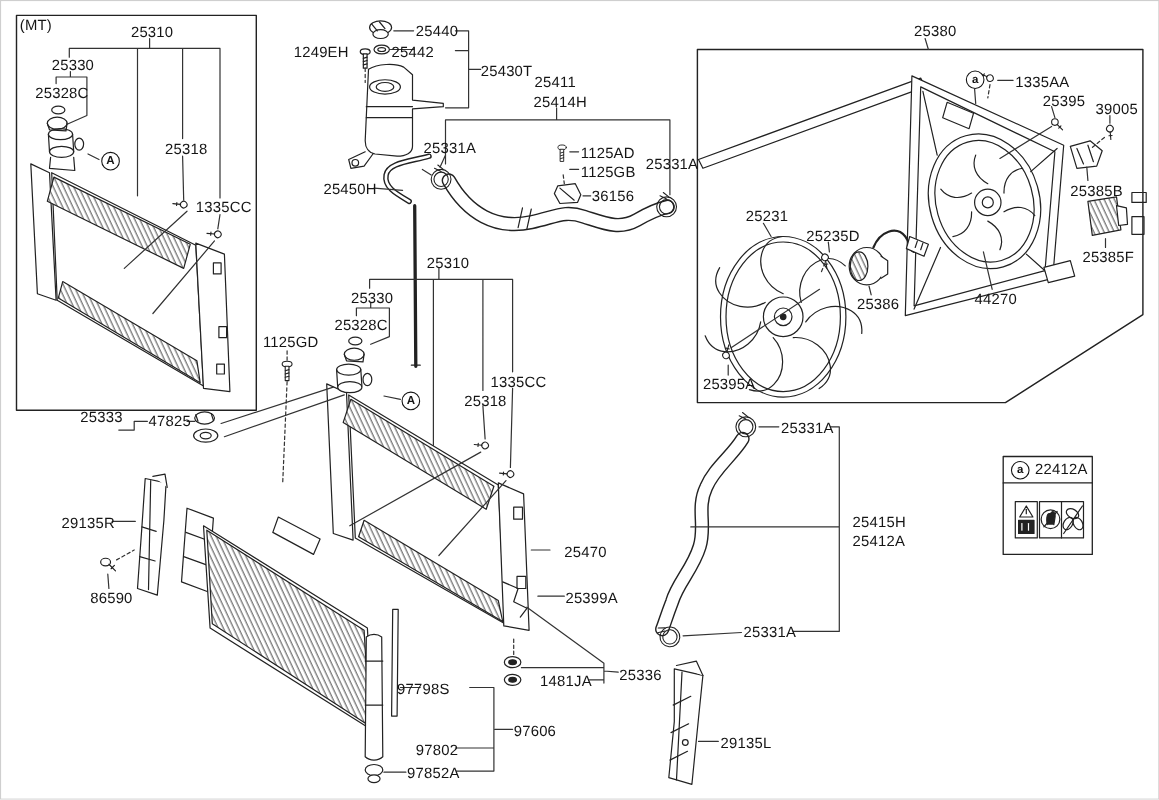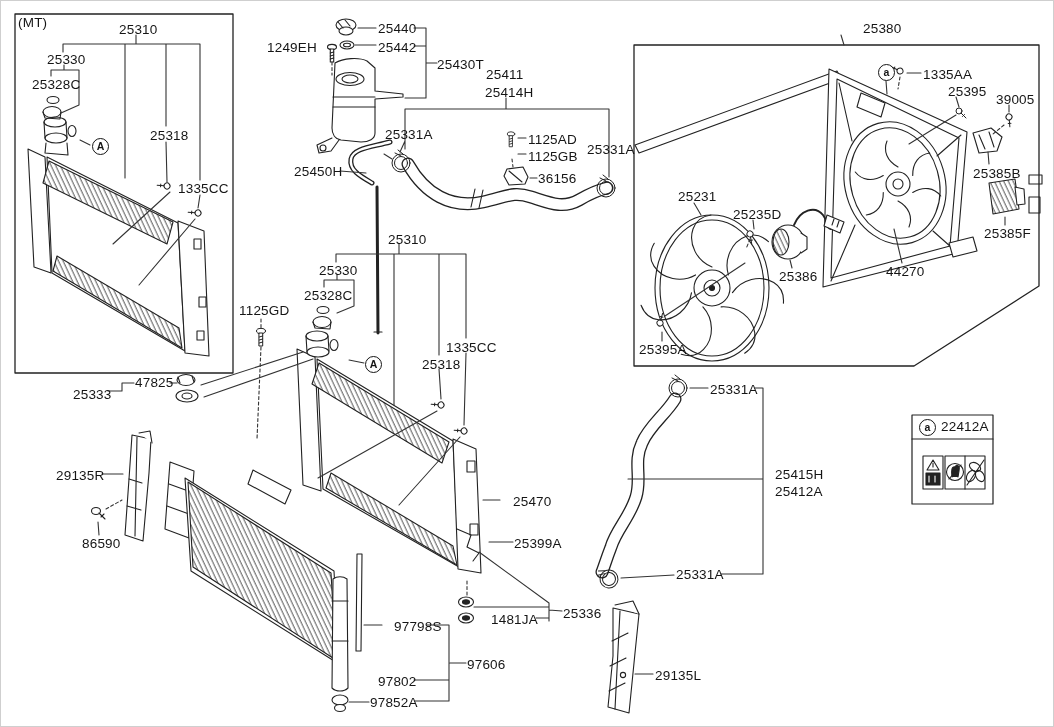--- a/index.html
+++ b/index.html
@@ -296,26 +296,26 @@
              M466,580 V596 M105,508 L121,499 M1003,124 L992,133 M899,76 L897,88 M749,238 L745,248"></path>
   </g>
 </svg>
 
 <div class="lbl" style="left:17px;top:14px">(MT)</div>
 <div class="lbl" style="left:118px;top:21px">25310</div>
 <div class="lbl" style="left:46px;top:51px">25330</div>
 <div class="lbl" style="left:31px;top:76px">25328C</div>
 <div class="lbl" style="left:149px;top:127px">25318</div>
 <div class="lbl" style="left:177px;top:180px">1335CC</div>
-<div class="lbl" style="left:72px;top:386px">25333</div>
+<div class="lbl" style="left:72px;top:371px">25333</div>
 <div class="lbl" style="left:134px;top:374px">47825</div>
 <div class="lbl" style="left:238px;top:302px">1125GD</div>
 
 <div class="lbl" style="left:377px;top:20px">25440</div>
-<div class="lbl" style="left:377px;top:39px">25442</div>
+<div class="lbl" style="left:355px;top:39px">25442</div>
 <div class="lbl" style="left:266px;top:39px">1249EH</div>
 <div class="lbl" style="left:436px;top:56px">25430T</div>
 <div class="lbl" style="left:293px;top:163px">25450H</div>
 <div class="lbl" style="left:485px;top:66px">25411</div>
 <div class="lbl" style="left:484px;top:84px">25414H</div>
 <div class="lbl" style="left:384px;top:126px">25331A</div>
 <div class="lbl" style="left:586px;top:141px">25331A</div>
 <div class="lbl" style="left:527px;top:131px">1125AD</div>
 <div class="lbl" style="left:527px;top:148px">1125GB</div>
 <div class="lbl" style="left:537px;top:170px">36156</div>
@@ -325,32 +325,32 @@
 <div class="lbl" style="left:303px;top:287px">25328C</div>
 <div class="lbl" style="left:445px;top:339px">1335CC</div>
 <div class="lbl" style="left:421px;top:356px">25318</div>
 <div class="lbl" style="left:512px;top:493px">25470</div>
 <div class="lbl" style="left:513px;top:535px">25399A</div>
 <div class="lbl" style="left:562px;top:605px">25336</div>
 <div class="lbl" style="left:490px;top:611px">1481JA</div>
 
 <div class="lbl" style="left:55px;top:467px">29135R</div>
 <div class="lbl" style="left:81px;top:535px">86590</div>
-<div class="lbl" style="left:393px;top:618px">97798S</div>
+<div class="lbl" style="left:360px;top:618px">97798S</div>
 <div class="lbl" style="left:466px;top:656px">97606</div>
 <div class="lbl" style="left:377px;top:673px">97802</div>
 <div class="lbl" style="left:369px;top:694px">97852A</div>
 
 <div class="lbl" style="left:709px;top:381px">25331A</div>
 <div class="lbl" style="left:774px;top:466px">25415H</div>
 <div class="lbl" style="left:774px;top:483px">25412A</div>
 <div class="lbl" style="left:675px;top:566px">25331A</div>
 <div class="lbl" style="left:654px;top:667px">29135L</div>
 
-<div class="lbl" style="left:862px;top:20px">25380</div>
+<div class="lbl" style="left:830px;top:20px">25380</div>
 <div class="lbl" style="left:922px;top:66px">1335AA</div>
 <div class="lbl" style="left:947px;top:83px">25395</div>
 <div class="lbl" style="left:995px;top:91px">39005</div>
 <div class="lbl" style="left:972px;top:165px">25385B</div>
 <div class="lbl" style="left:983px;top:225px">25385F</div>
 <div class="lbl" style="left:677px;top:188px">25231</div>
 <div class="lbl" style="left:732px;top:206px">25235D</div>
 <div class="lbl" style="left:778px;top:268px">25386</div>
 <div class="lbl" style="left:885px;top:263px">44270</div>
 <div class="lbl" style="left:638px;top:341px">25395A</div>

